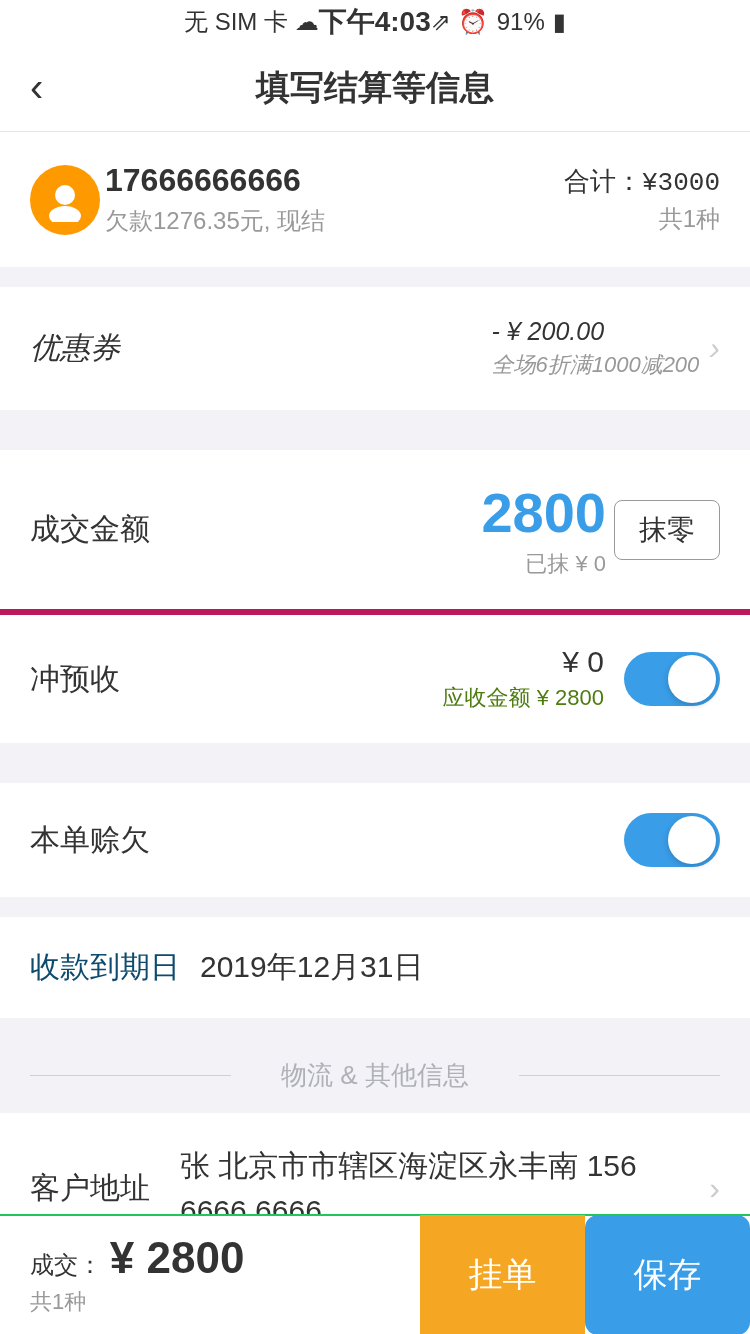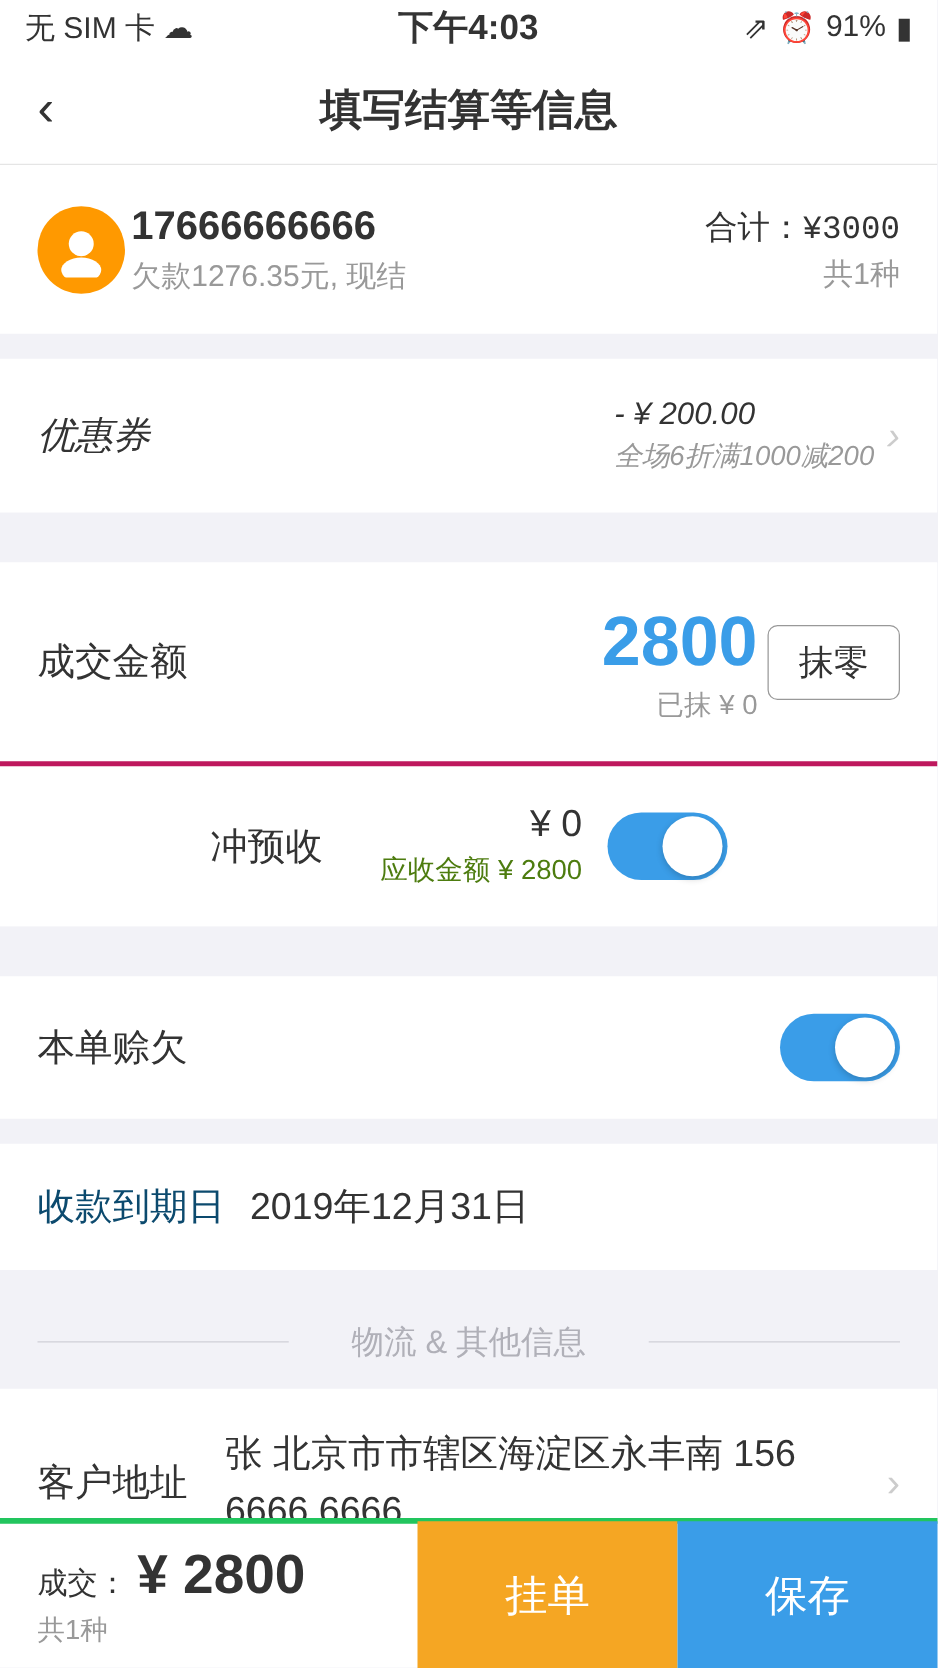--- a/index.html
+++ b/index.html
@@ -12,21 +12,21 @@
       font-size: 28px;
       color: #333;
     }
 
     
     .status-bar {
       height: 44px;
       background: #fff;
       display: flex;
       align-items: center;
-      justify-content: space-between;
+      justify-content: center;
       padding: 0 20px;
       font-size: 24px;
       font-weight: 500;
     }
     .status-left { display: flex; align-items: center; gap: 10px; }
     .status-center { font-size: 28px; font-weight: 600; }
     .status-right { display: flex; align-items: center; gap: 8px; font-size: 24px; }
 
     
     .nav-bar {
@@ -129,22 +129,22 @@
       background: #fff;
       cursor: pointer;
     }
 
     
     .prepay-row {
       background: #fff;
       padding: 30px 30px;
       display: flex;
       align-items: center;
-      justify-content: center;
-      border-top: 4px solid #be185d;
+      justify-content: space-between;
+      border-top: 6px solid #be185d;
     }
     .prepay-label { font-size: 30px; color: #333; }
     .prepay-right { display: flex; align-items: center; gap: 20px; }
     .prepay-amount { font-size: 30px; color: #333; text-align: right; }
     .prepay-sub { font-size: 22px; color: #4d7c0f; margin-top: 4px; text-align: right; margin-left: 46px; }
 
     
     .toggle-switch {
       width: 96px;
       height: 54px;
@@ -221,42 +221,42 @@
     
     .bottom-bar {
       position: fixed;
       bottom: 0;
       left: 0;
       width: 750px;
       height: 120px;
       background: #fff;
       display: flex;
       align-items: center;
-      border-top: 5px solid #22c55e;
+      border-top: 2px solid #22c55e;
     }
     .bottom-summary {
       flex: 1;
       padding: 0 30px;
     }
     .bottom-deal-label { font-size: 24px; color: #333; }
     .bottom-deal-amount { font-size: 44px; color: #333; font-weight: 600; }
     .bottom-deal-count { font-size: 22px; color: #999; margin-top: 4px; }
     .bottom-btn {
-      width: 208px;
+      width: 165px;
       height: 120px;
       display: flex;
       align-items: center;
       justify-content: center;
       font-size: 34px;
       font-weight: 500;
       color: #fff;
       cursor: pointer;
     }
     .btn-pending { background: #f5a623; }
-    .btn-save { background: #3a9de8; }
+    .btn-save { background: #3a9de8; border-radius: 13px; }
   </style>
 </head>
 <body>
 
 <div class="status-bar">
   <div class="status-left">
     <span>无 SIM 卡  ☁</span>
   </div>
   <div class="status-center">下午4:03</div>
   <div class="status-right">

